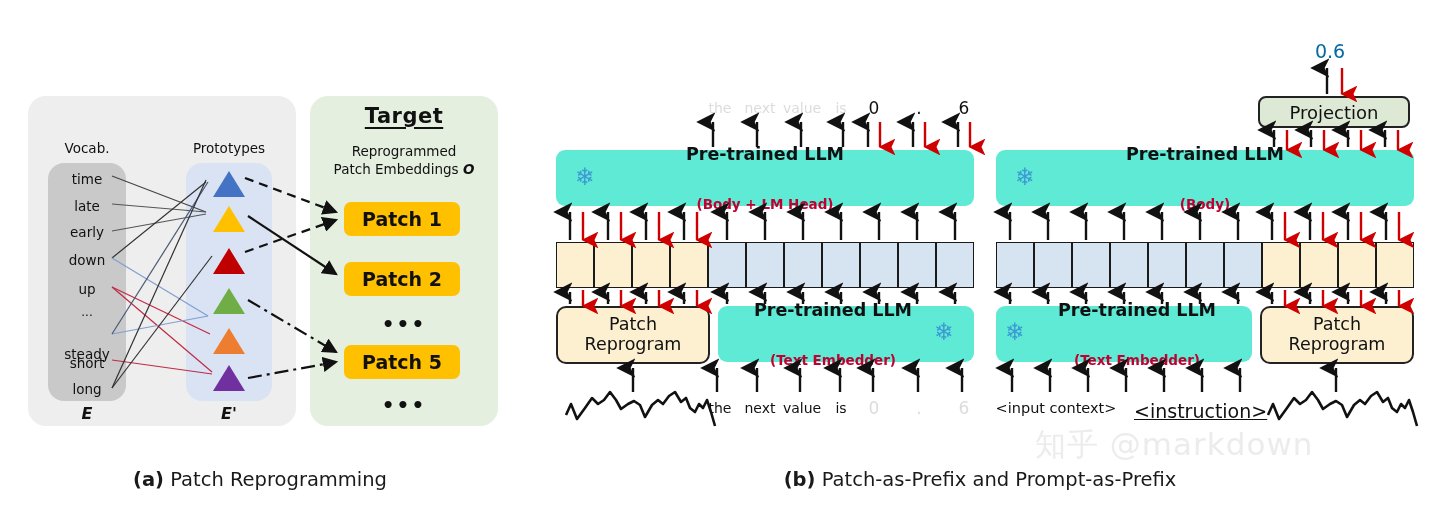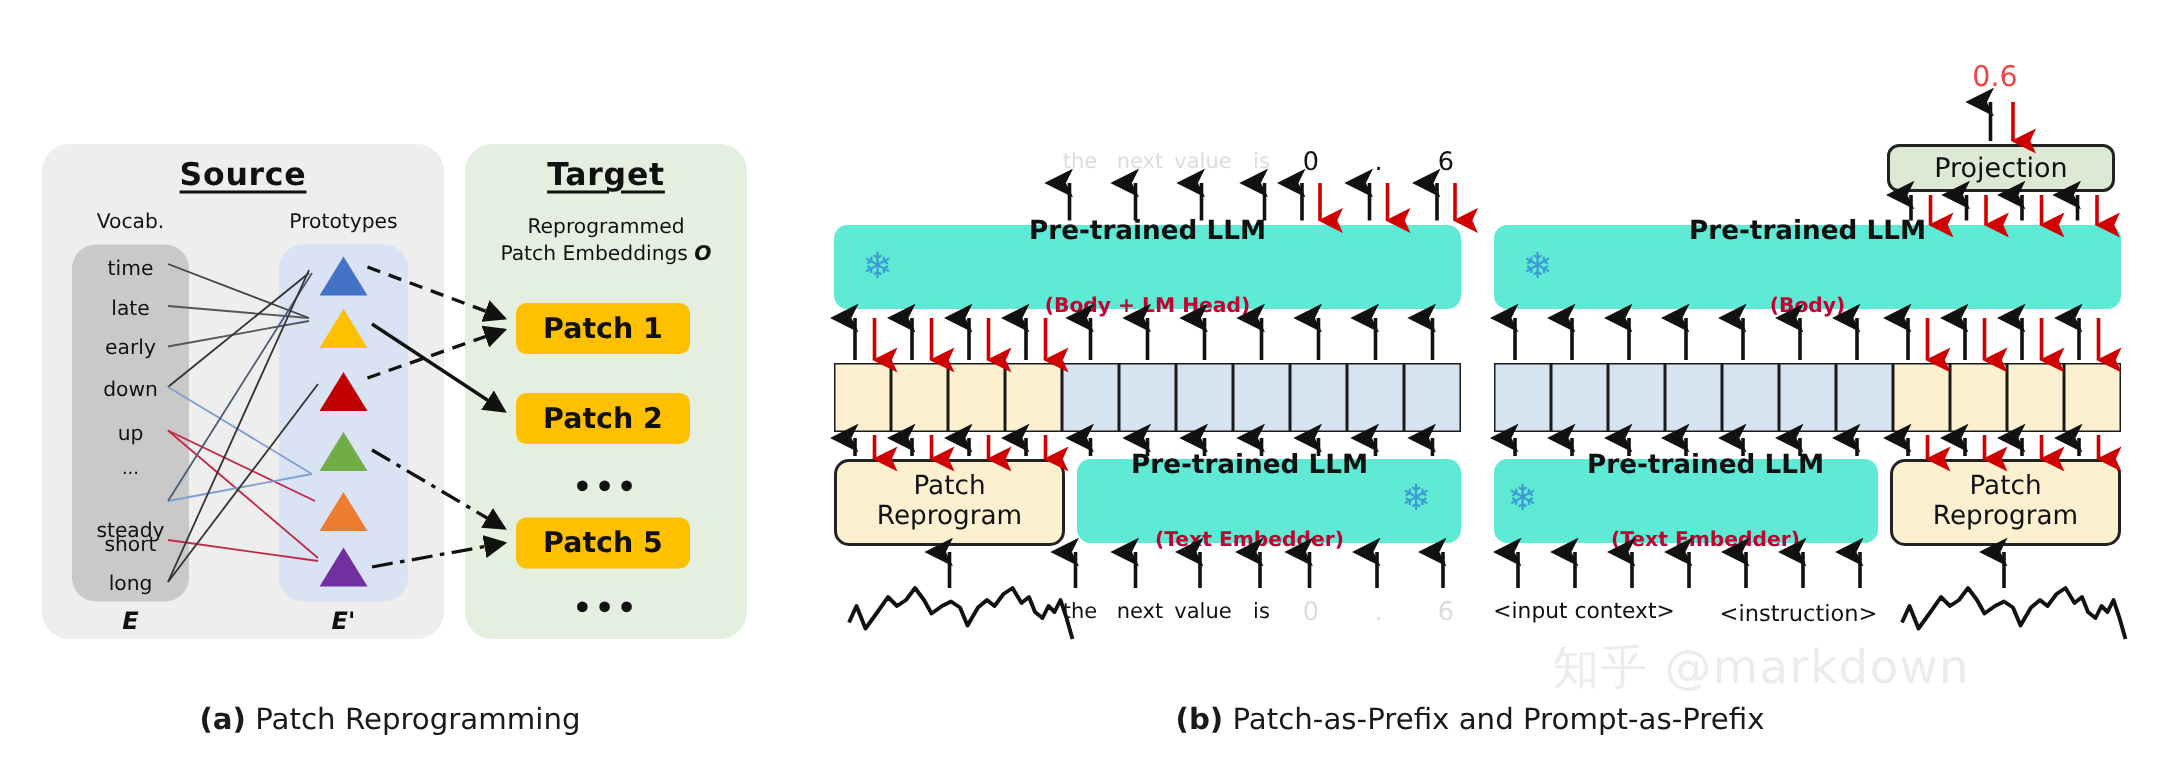--- a/index.html
+++ b/index.html
@@ -81,21 +81,21 @@
   }
   .tok {
     position:absolute; border:1.6px solid #1a1a1a; height:46px;
   }
   .tok.y { background:#fdf0d0; }
   .tok.b { background:#d6e4f2; }
 
   .tok-text { position:absolute; font-size:14px; color:#111; text-align:center; }
   .tok-text.faded { color:#dcdcdc; }
 
-  .val-label { position:absolute; font-size:19px; color:#ef4444; text-align:center; }
+  .val-label { position:absolute; font-size:19px; color:#0369a1; text-align:center; }
 
   
   .caption {
     position:absolute; font-size:19.5px; color:#1a1a1a; text-align:center; white-space:nowrap;
   }
   .caption b { font-weight:700; }
 
   .watermark {
     position:absolute; color:#ececec; font-size:31px; white-space:nowrap;
     letter-spacing:1px;
@@ -103,21 +103,20 @@
   svg.lay { position:absolute; left:0; top:0; width:1440px; height:506px; pointer-events:none; }
 </style>
 </head>
 <body>
 
 <div id="root">
 
   <div class="panel-a-source"></div>
   <div class="panel-a-target"></div>
 
-  <div class="panel-title" style="left:28px; top:104px; width:268px;">Source</div>
   <div class="panel-title" style="left:310px; top:104px; width:188px;">Target</div>
 
   <div class="sub-label" style="left:48px; top:140px; width:78px;">Vocab.</div>
   <div class="sub-label" style="left:170px; top:140px; width:118px;">Prototypes</div>
 
   <div class="sub-label" style="left:310px; top:143px; width:188px;">Reprogrammed</div>
   <div class="sub-label" style="left:310px; top:161px; width:188px;">
     <span>Patch Embeddings</span>
     <span style="font-style:italic;font-weight:700;">O</span>
   </div>
@@ -235,21 +234,21 @@
   <div class="snow" style="left:1005px; top:320px;">❄</div>
 
   <div class="reprog-box" style="left:1260px; top:306px; width:154px; height:58px;">
     <div>
       <div>Patch</div>
       <div>Reprogram</div>
     </div>
   </div>
 
   <div class="tok-text" style="left:986px; top:400px; width:140px; font-size:14.5px;">&lt;input context&gt;</div>
-  <div class="tok-text" style="left:1134px; top:400px; width:130px; font-size:15px;">&lt;instruction&gt;</div>
+  <div class="tok-text" style="left:1134px; top:400px; width:130px; font-size:19px;text-decoration:underline;">&lt;instruction&gt;</div>
 
   <div class="watermark" style="left:1035px; top:424px;">知乎 @markdown</div>
 
   <div class="caption" style="left:0px; top:468px; width:520px;">
     <b>(a)</b><span> Patch Reprogramming</span>
   </div>
   <div class="caption" style="left:520px; top:468px; width:920px;">
     <b>(b)</b><span> Patch-as-Prefix and Prompt-as-Prefix</span>
   </div>
 

